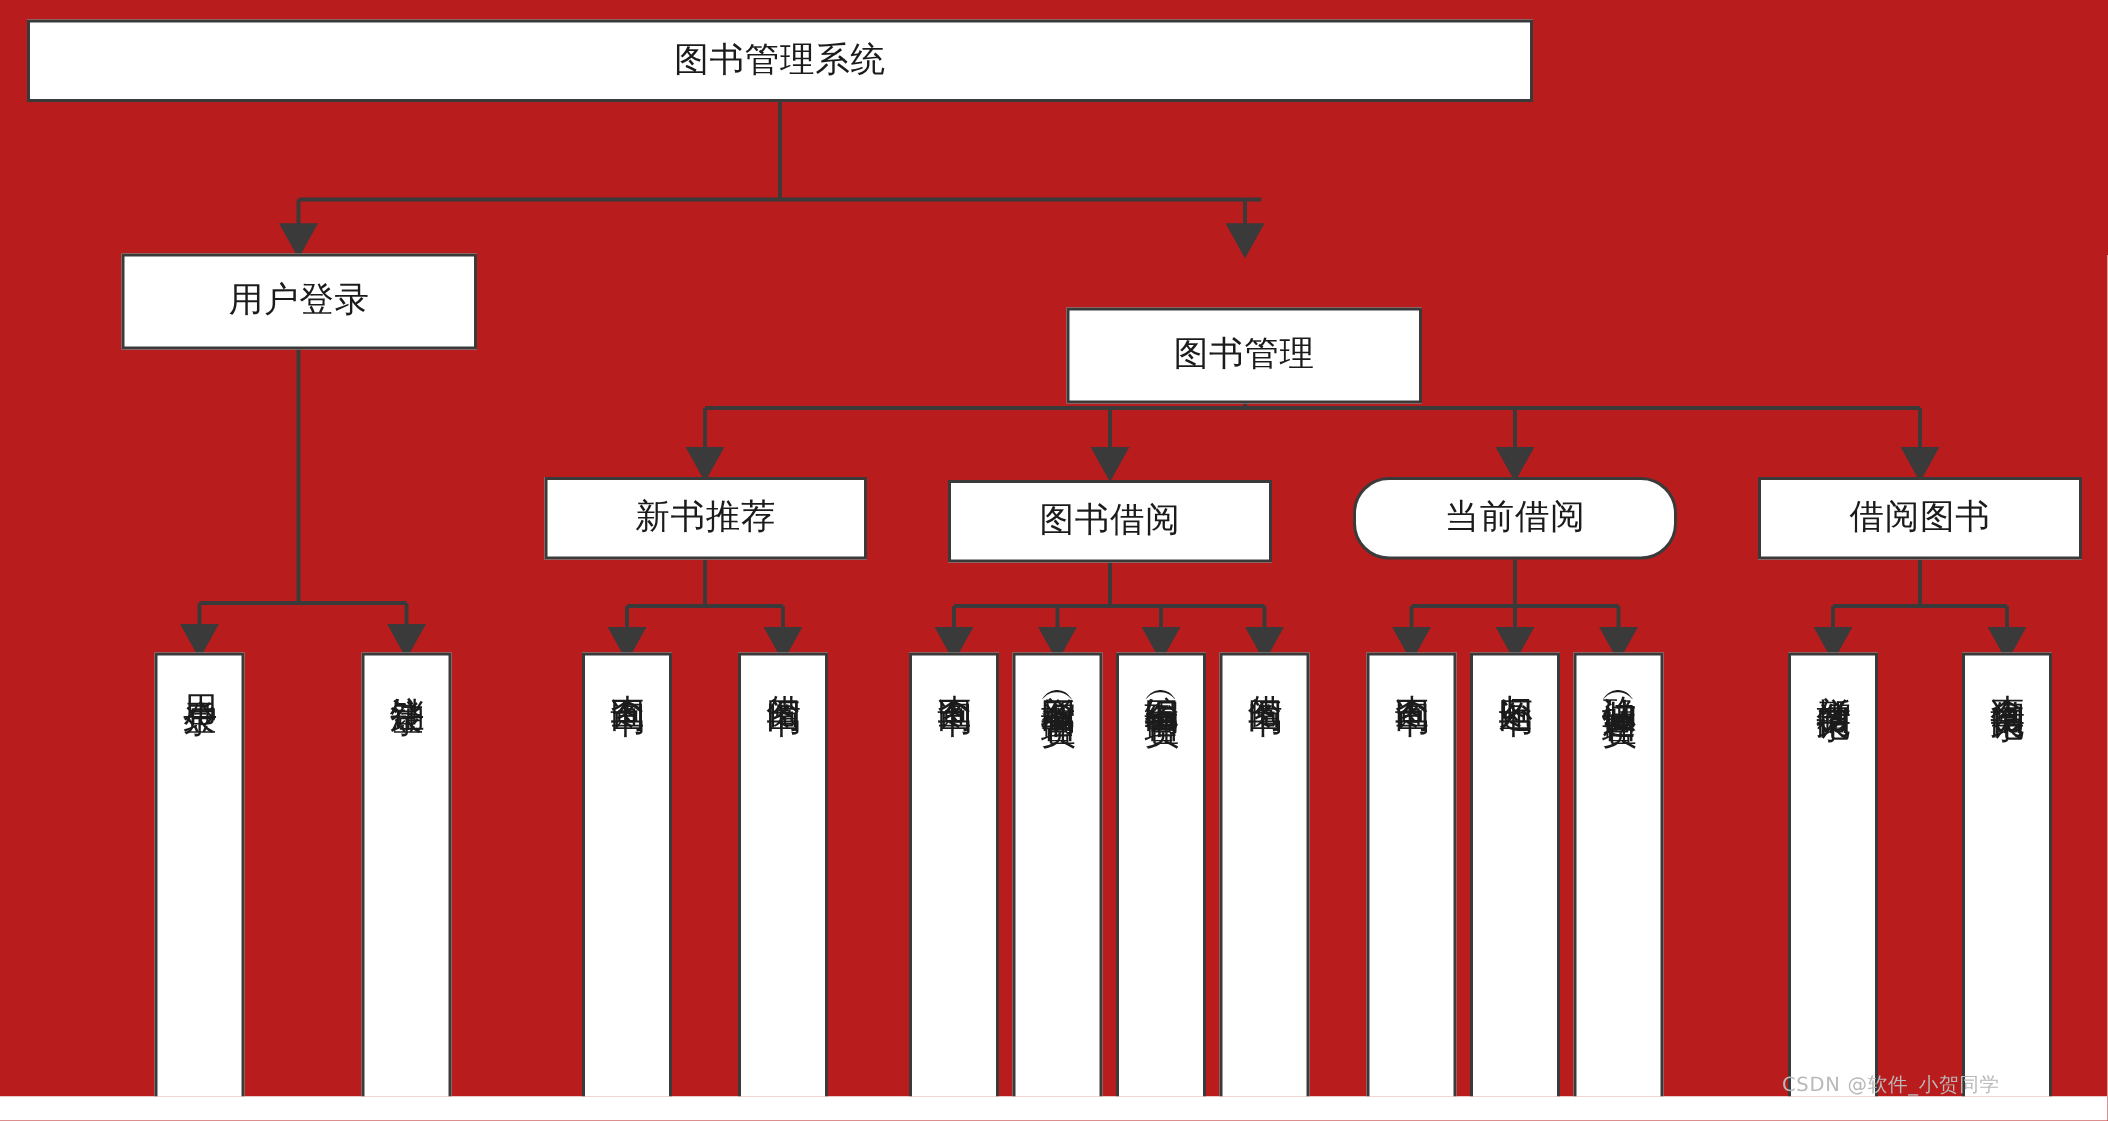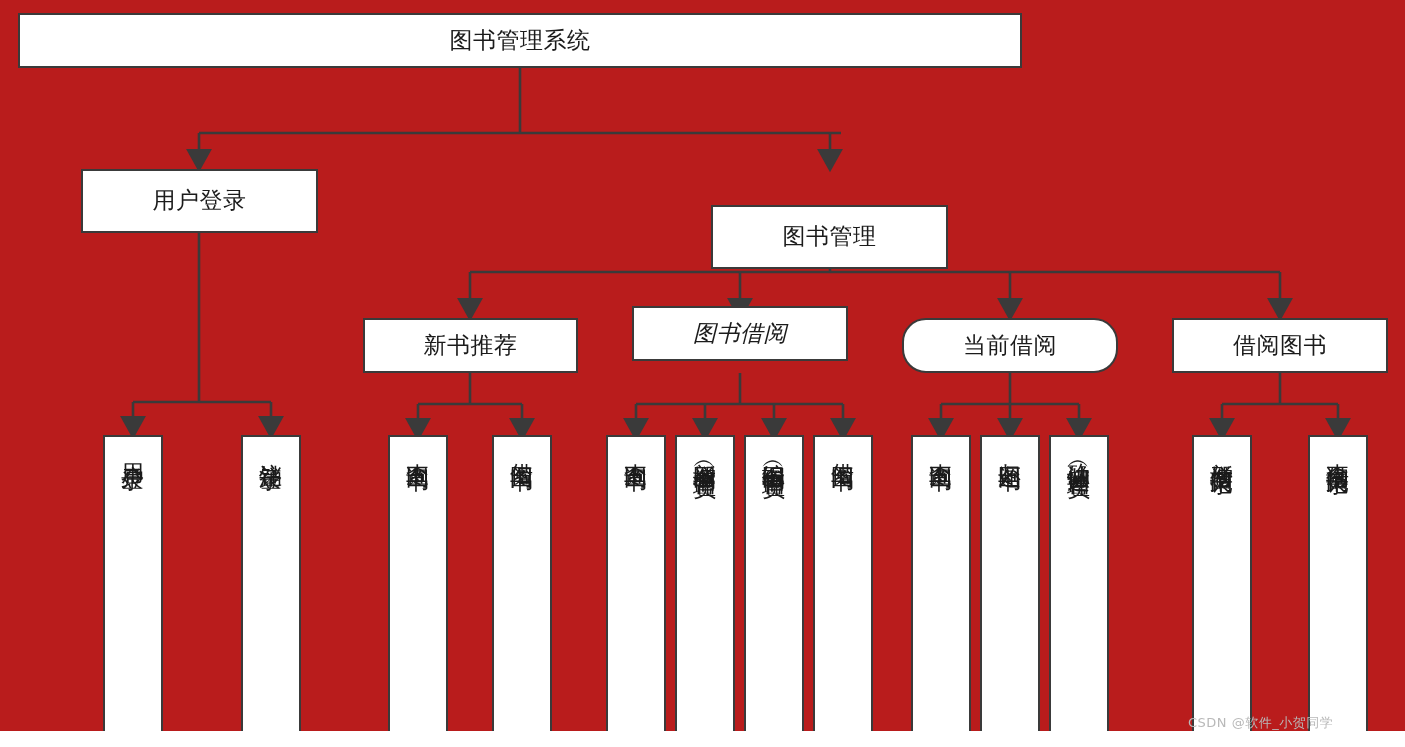--- a/index.html
+++ b/index.html
@@ -133,21 +133,21 @@
   <div class="node horizontal" style="left:81px; top:169px; width:237px; height:64px;">
     <span class="label">用户登录</span>
   </div>
   <div class="node horizontal" style="left:711px; top:169px; width:237px; height:64px;margin-top:36px;">
     <span class="label">图书管理</span>
   </div>
 
   <div class="node horizontal" style="left:363px; top:318px; width:215px; height:55px;align-items:center;">
     <span class="label">新书推荐</span>
   </div>
-  <div class="node horizontal" style="left:632px; top:306px; width:216px; height:55px;font-style:italic;">
+  <div class="node horizontal" style="left:632px; top:320px; width:216px; height:55px;">
     <span class="label">图书借阅</span>
   </div>
   <div class="node horizontal" style="left:902px; top:318px; width:216px; height:55px;border-radius:24px;">
     <span class="label">当前借阅</span>
   </div>
   <div class="node horizontal" style="left:1172px; top:318px; width:216px; height:55px;">
     <span class="label">借阅图书</span>
   </div>
 
   <div class="node vertical" style="left:103px; top:435px; width:60px; height:302px;">

